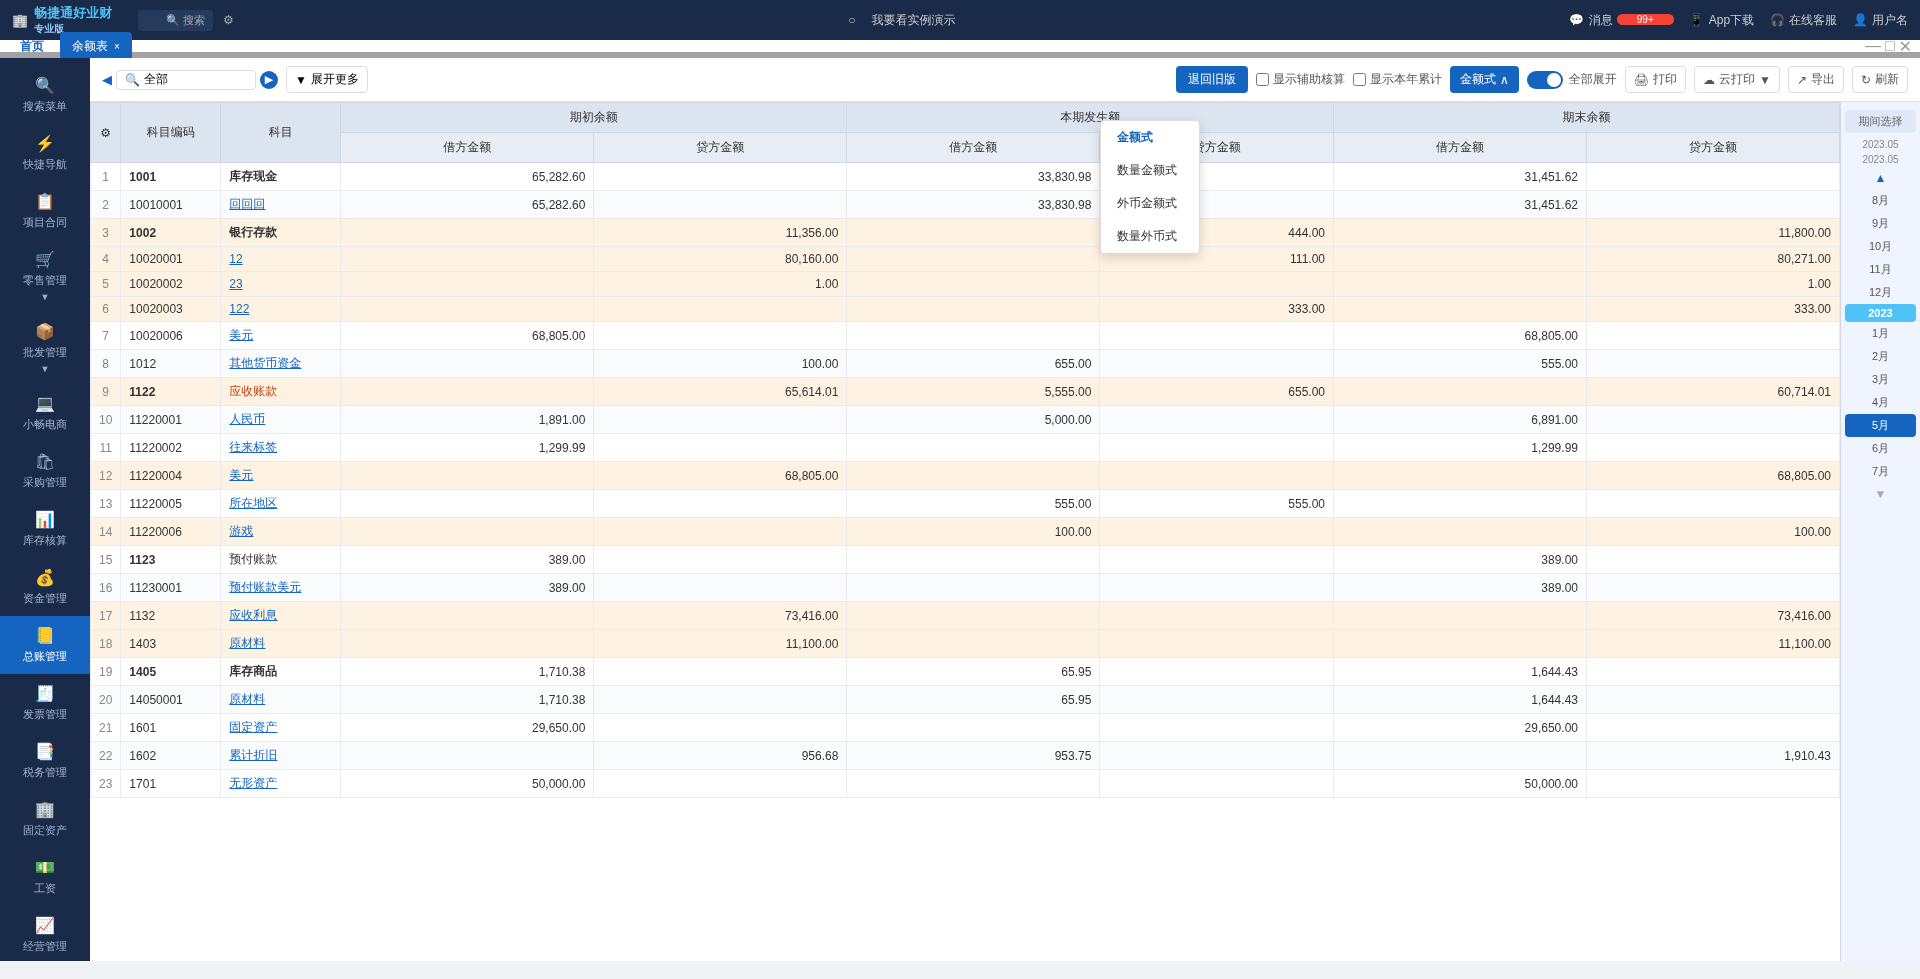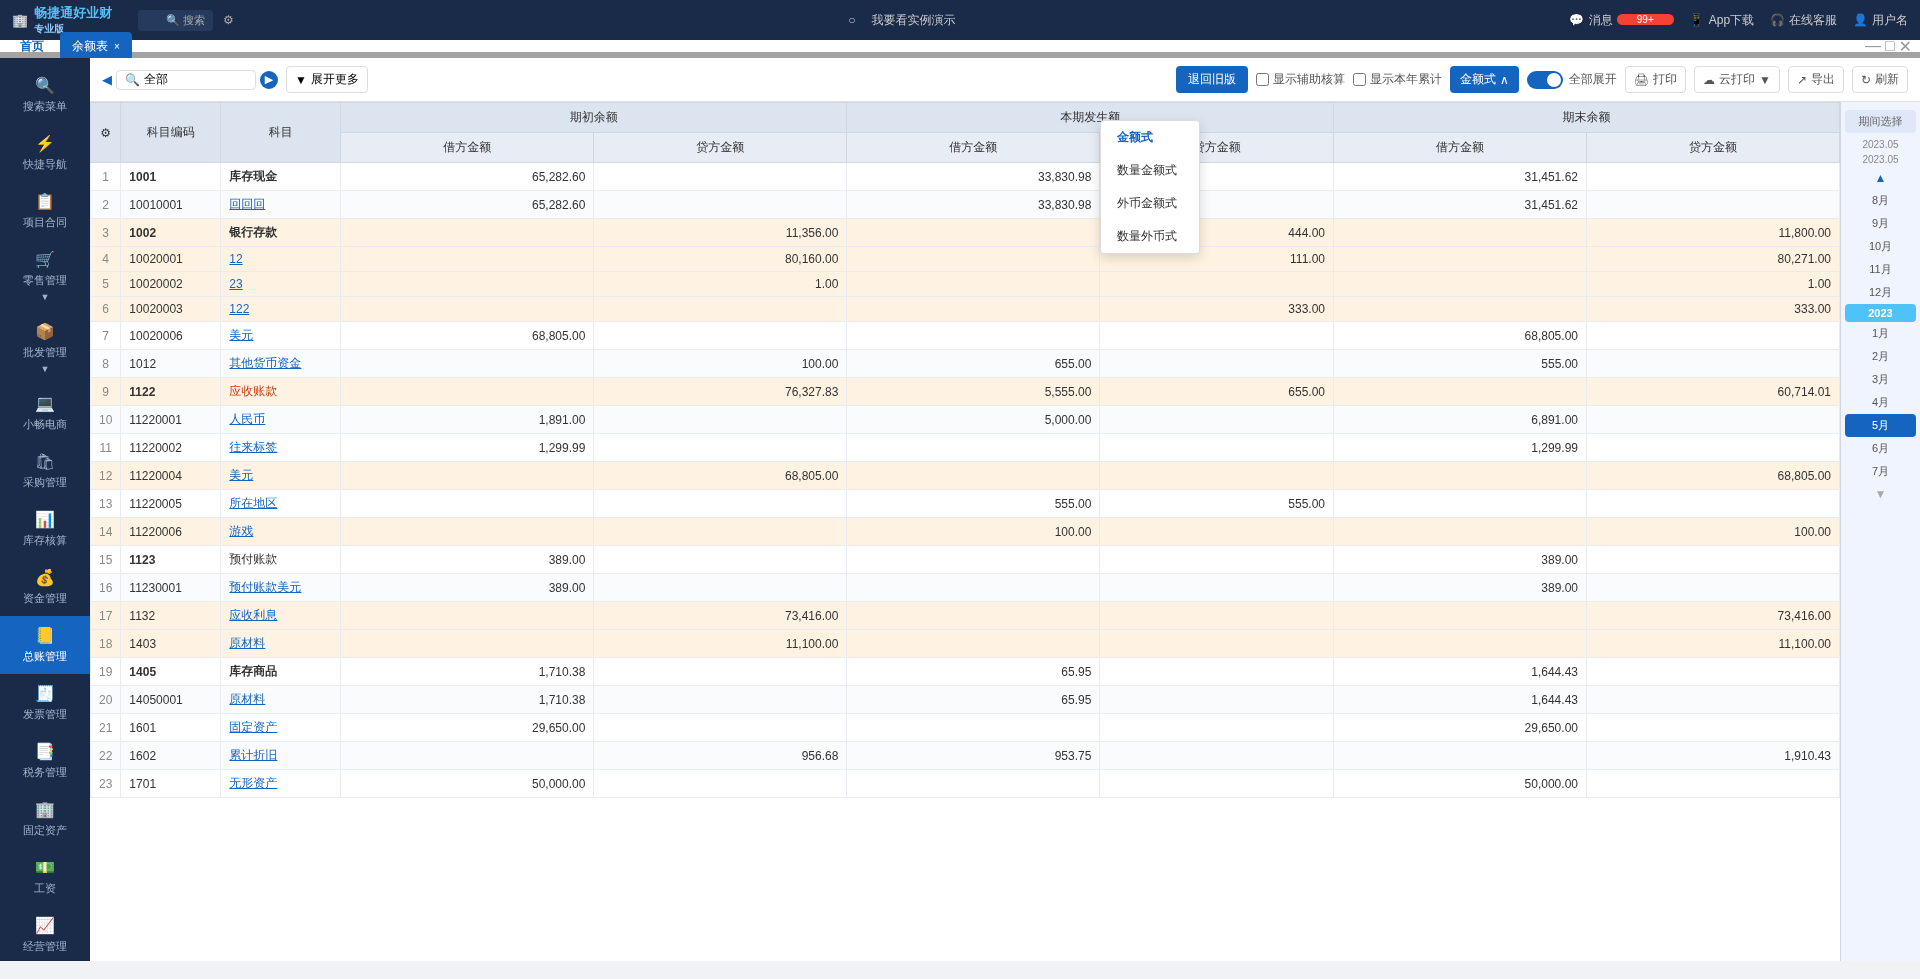--- a/index.html
+++ b/index.html
@@ -570,21 +570,21 @@
                 <td>655.00</td>
                 <td></td>
                 <td>555.00</td>
                 <td></td>
               </tr>
               <tr class="row-highlight row-parent">
                 <td>9</td>
                 <td>1122</td>
                 <td><span style="font-weight:normal;color:#c2410c;">应收账款</span></td>
                 <td></td>
-                <td>76,327.83</td>
+                <td>65,614.01</td>
                 <td>5,555.00</td>
                 <td>655.00</td>
                 <td></td>
                 <td class="highlight-cell">60,714.01</td>
               </tr>
               <tr>
                 <td>10</td>
                 <td>11220001</td>
                 <td><span class="account-name">人民币</span></td>
                 <td>1,891.00</td>

